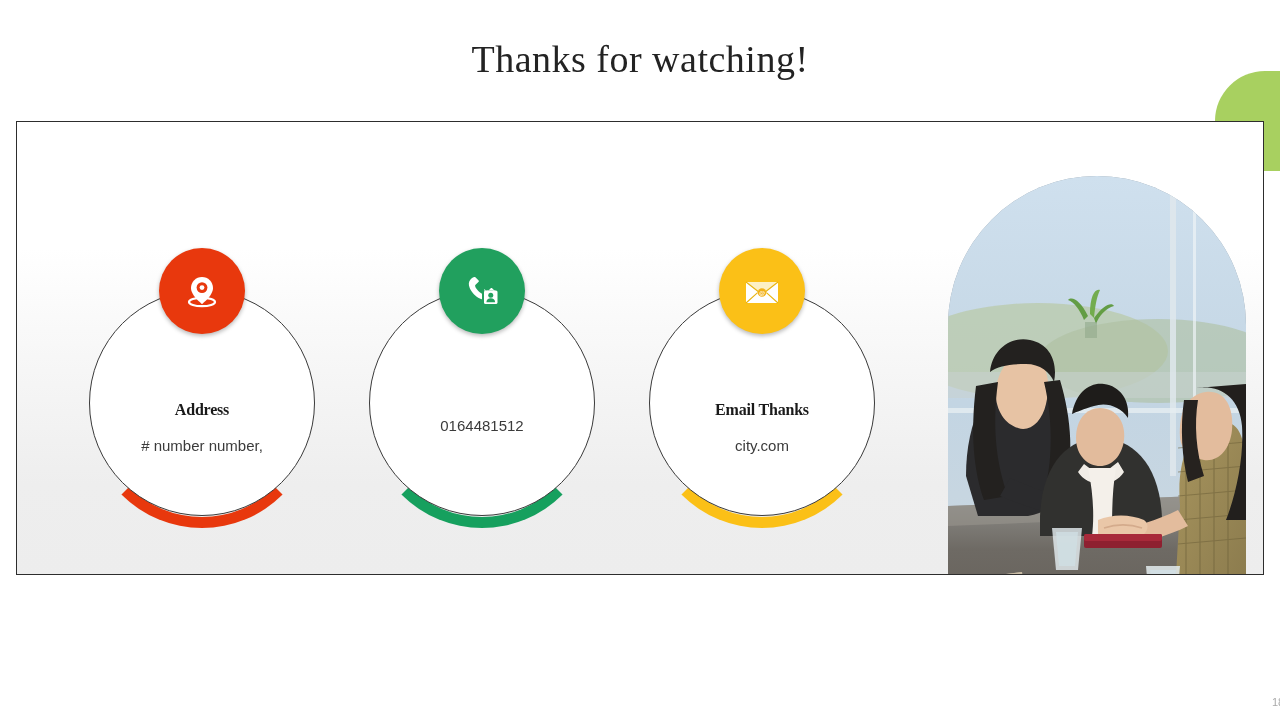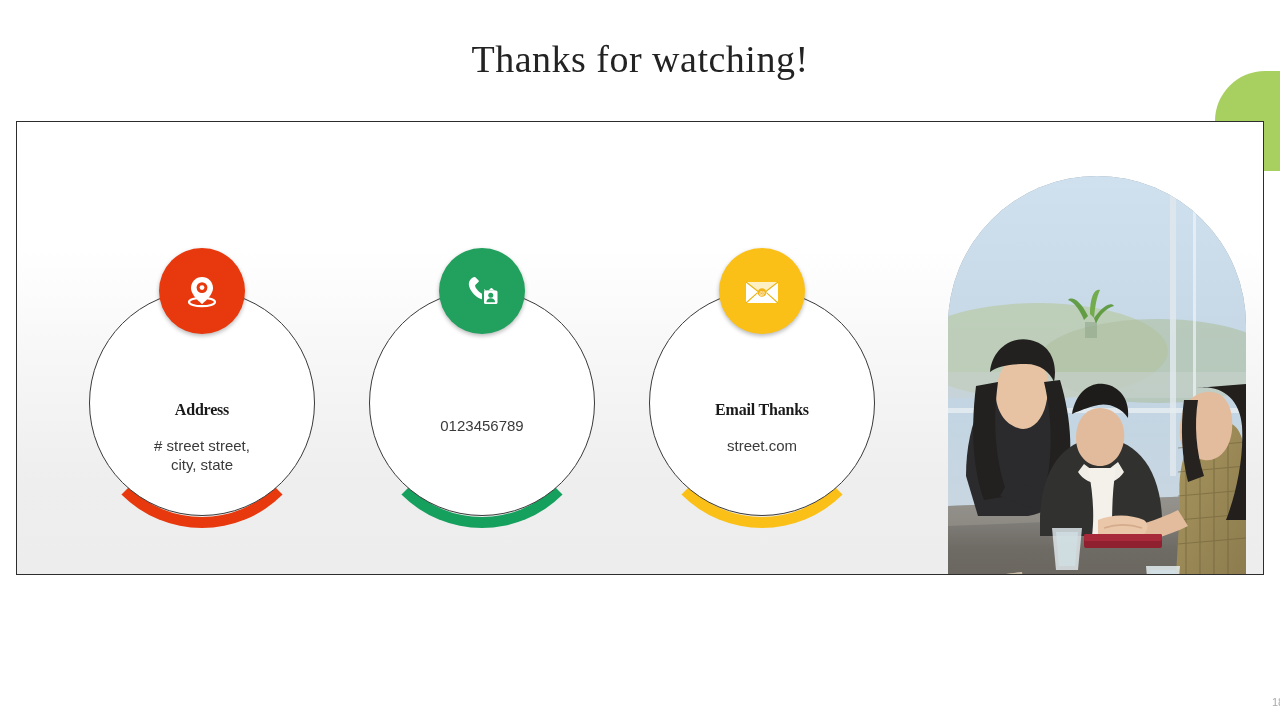--- a/index.html
+++ b/index.html
@@ -193,41 +193,40 @@
         <svg width="44" height="44" viewBox="0 0 44 44" aria-hidden="true">
           <ellipse cx="22" cy="33" rx="13" ry="4.2" fill="none" stroke="#ffffff" stroke-width="2.2"></ellipse>
           <path d="M22 8 C15.9 8 11 12.9 11 19 C11 26.8 22 35 22 35 C22 35 33 26.8 33 19 C33 12.9 28.1 8 22 8 Z" fill="#ffffff"></path>
           <circle cx="22" cy="18.6" r="5.4" fill="#E8380D"></circle>
           <circle cx="22" cy="18.6" r="2.4" fill="#ffffff"></circle>
         </svg>
       </div>
       <div class="card-text">
         <div class="card-heading">Address</div>
         <div class="card-body">
-          <div># street street,</div>
-          <div>city, state</div>
+          <div># number number,</div>
         </div>
       </div>
     </div>
 
     <div class="card" id="card-1">
       <div class="card-ring" style="border-bottom-color:#16A05E;"></div>
       <div class="card-disc"></div>
       <div class="card-badge" style="background:#21A05E;">
         <svg width="44" height="44" viewBox="0 0 44 44" aria-hidden="true">
           <path d="M10.5 10.5 C8.6 12.4 8.2 15.6 9.8 19.2 C11.6 23.3 15.6 27.5 19.8 29.5 C20.6 29.9 21.3 30.1 22 30.2 L22 24.6 C21.6 24.4 21.2 24.2 20.8 23.9 C19 22.7 17 20.7 15.9 18.9 C15.1 17.6 14.9 16.6 15.3 16.1 L18.4 13.1 C19 12.5 19 11.8 18.4 11.2 L15.4 8.2 C13.9 7.3 12.1 8.9 10.5 10.5 Z" fill="#ffffff"></path>
           <path d="M24 21.5 L24 20.3 C25.4 21.2 26.8 21.8 28 22 L30.5 19.4 C31.1 18.8 31.8 18.8 32.4 19.4 L35.4 22.4 C36 23 36 23.7 35.4 24.3 L33.6 26 L33.6 21.5 Z" fill="#ffffff"></path>
           <rect x="24" y="21.5" width="13.5" height="13.5" rx="1.6" fill="#ffffff"></rect>
           <circle cx="30.75" cy="26.3" r="2.5" fill="#21A05E"></circle>
           <path d="M26.4 33.2 C26.4 30.6 28.3 29.2 30.75 29.2 C33.2 29.2 35.1 30.6 35.1 33.2 Z" fill="#21A05E"></path>
         </svg>
       </div>
       <div class="card-text">
         <div class="card-body">
-          <div>0123456789</div>
+          <div>0164481512</div>
         </div>
       </div>
     </div>
 
     <div class="card" id="card-2">
       <div class="card-ring" style="border-bottom-color:#FBC017;"></div>
       <div class="card-disc"></div>
       <div class="card-badge" style="background:#FBC017;">
         <svg width="46" height="46" viewBox="0 0 46 46" aria-hidden="true">
           <rect x="7" y="14" width="32" height="21" fill="#ffffff"></rect>
@@ -235,21 +234,21 @@
           <path d="M7 35 L18.5 24.5 L23 27.8 L27.5 24.5 L39 35 Z" fill="#FFFFFF"></path>
           <path d="M7 14 L23 26.5 L39 14" fill="none" stroke="#E8B411" stroke-width="1.1"></path>
           <path d="M7 35 L18.6 24.6 M39 35 L27.4 24.6" fill="none" stroke="#E8B411" stroke-width="1.1"></path>
           <circle cx="23" cy="24.5" r="4.3" fill="#F2B21A"></circle>
           <text x="23" y="27" font-family="Liberation Sans, sans-serif" font-size="6" fill="#ffffff" text-anchor="middle">@</text>
         </svg>
       </div>
       <div class="card-text">
         <div class="card-heading">Email Thanks</div>
         <div class="card-body">
-          <div>street.com</div>
+          <div>city.com</div>
         </div>
       </div>
     </div>
 
     <div id="photo">
       <svg width="298" height="503" viewBox="0 0 298 503" aria-hidden="true">
         <defs>
           <linearGradient id="skyG" x1="0" y1="0" x2="0" y2="1">
             <stop offset="0%" stop-color="#cfe0ee"></stop>
             <stop offset="45%" stop-color="#c3d5e3"></stop>

